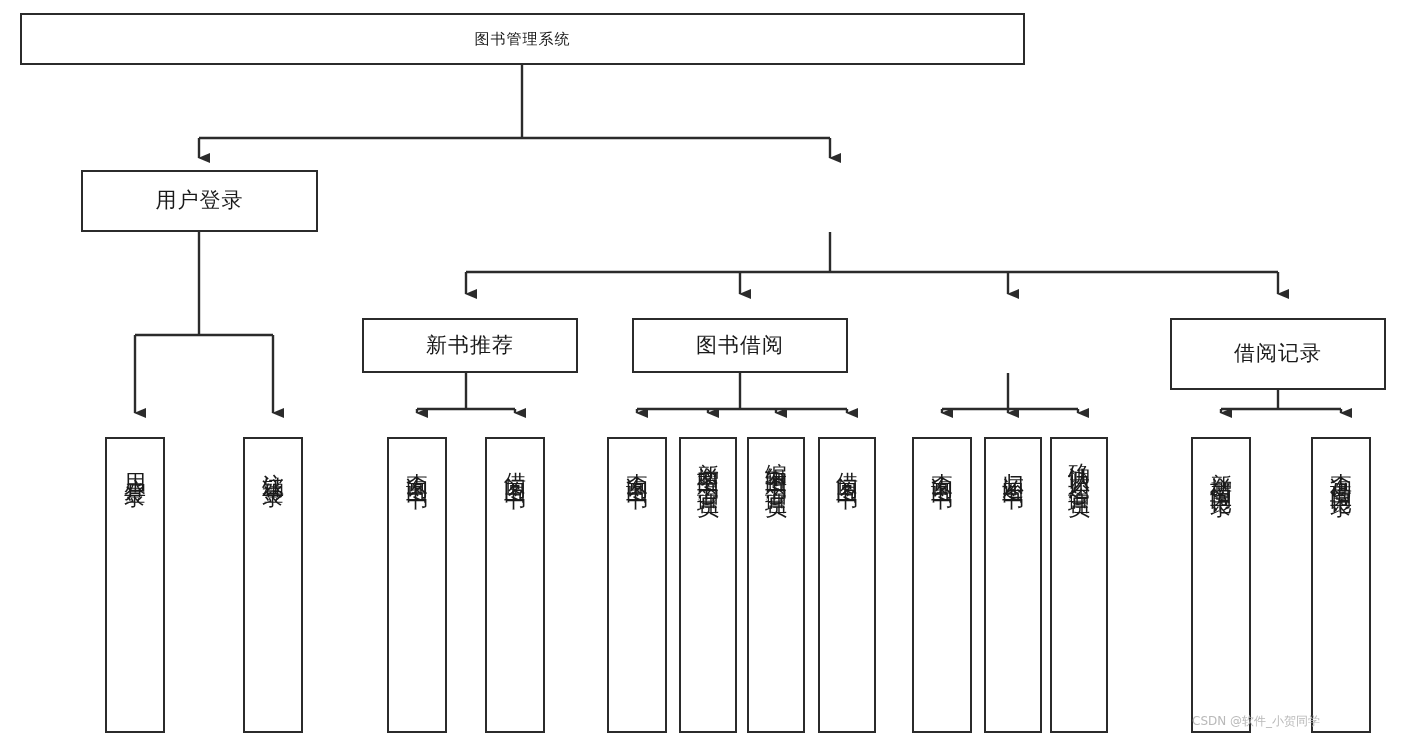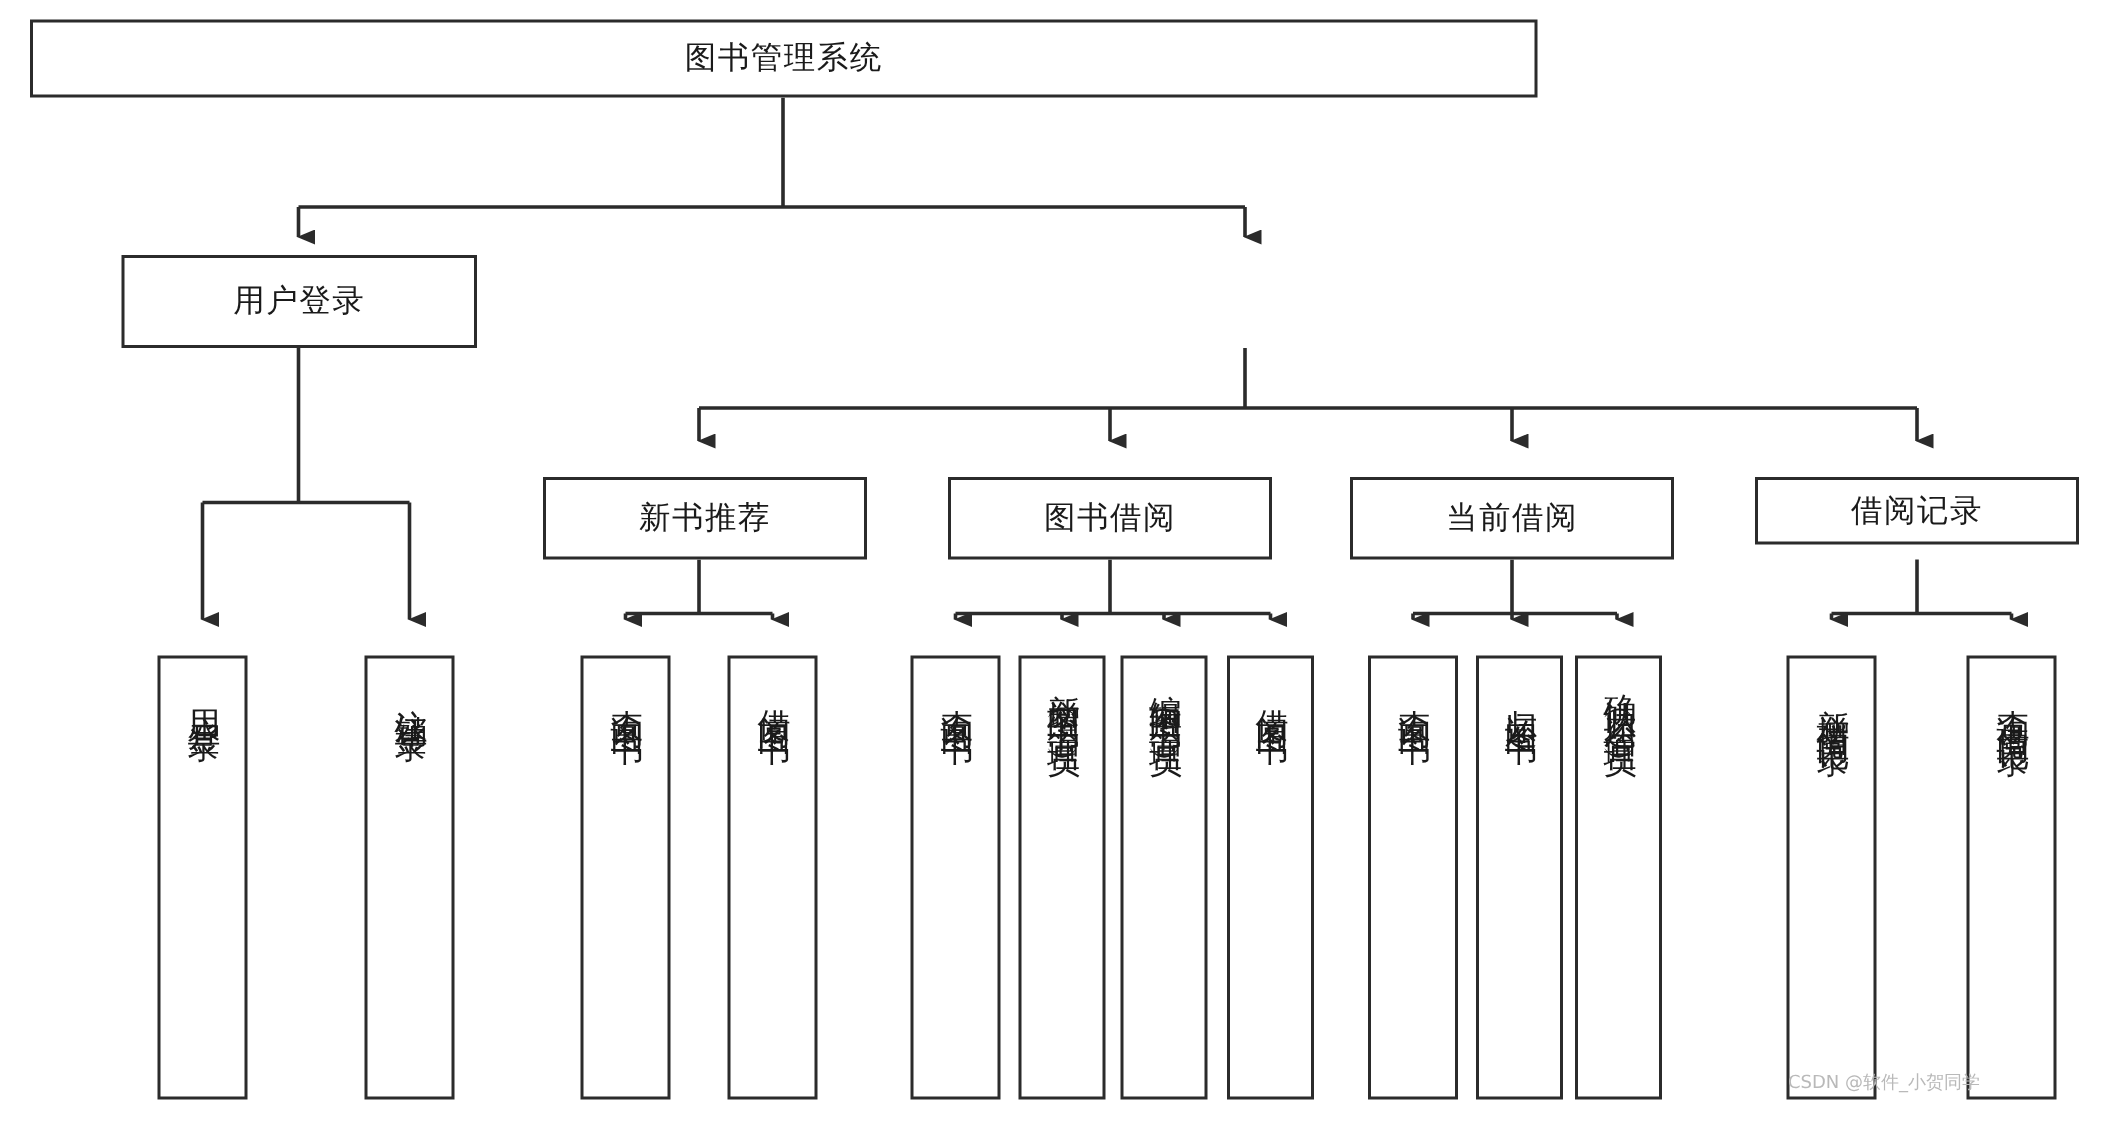--- a/index.html
+++ b/index.html
@@ -41,21 +41,21 @@
     text-align: center;
     line-height: 1.12;
   }
   
   .node.horiz .label {
     font-size: 21px;
     letter-spacing: 1px;
     white-space: nowrap;
   }
   .node.root .label {
-    font-size: 21px;
+    font-size: 15px;
   }
   
   .node.vert {
     align-items: flex-start;
     padding-top: 16px;
   }
   .node.vert .label {
     writing-mode: vertical-rl;
     text-orientation: upright;
     font-size: 22px;
@@ -138,24 +138,21 @@
   <div class="node horiz" style="left:81px; top:170px; width:237px; height:62px;">
     <span class="label">用户登录</span>
   </div>
 
   <div class="node horiz" style="left:362px; top:318px; width:216px; height:55px;">
     <span class="label">新书推荐</span>
   </div>
   <div class="node horiz" style="left:632px; top:318px; width:216px; height:55px;">
     <span class="label">图书借阅</span>
   </div>
-  <div class="node horiz" style="left:900px; top:318px; width:216px; height:55px;">
-    <span class="label">当前借阅</span>
-  </div>
-  <div class="node horiz" style="left:1170px; top:318px; width:216px; height:45px;">
+  <div class="node horiz" style="left:1170px; top:318px; width:216px; height:72px;">
     <span class="label">借阅记录</span>
   </div>
 
   <div class="node vert" style="left:105px; top:437px; width:60px; height:296px;">
     <span class="label">用户登录</span>
   </div>
   <div class="node vert" style="left:243px; top:437px; width:60px; height:296px;">
     <span class="label">注销登录</span>
   </div>
 

